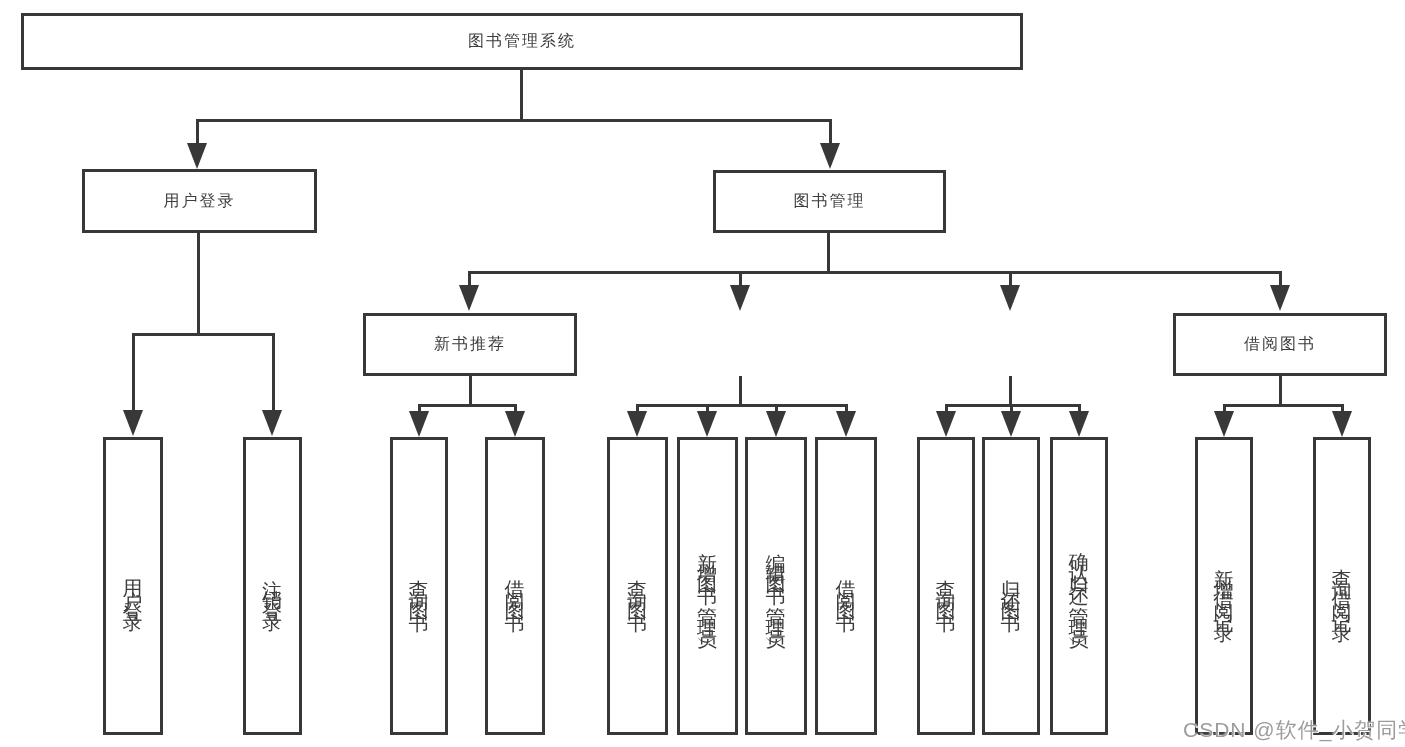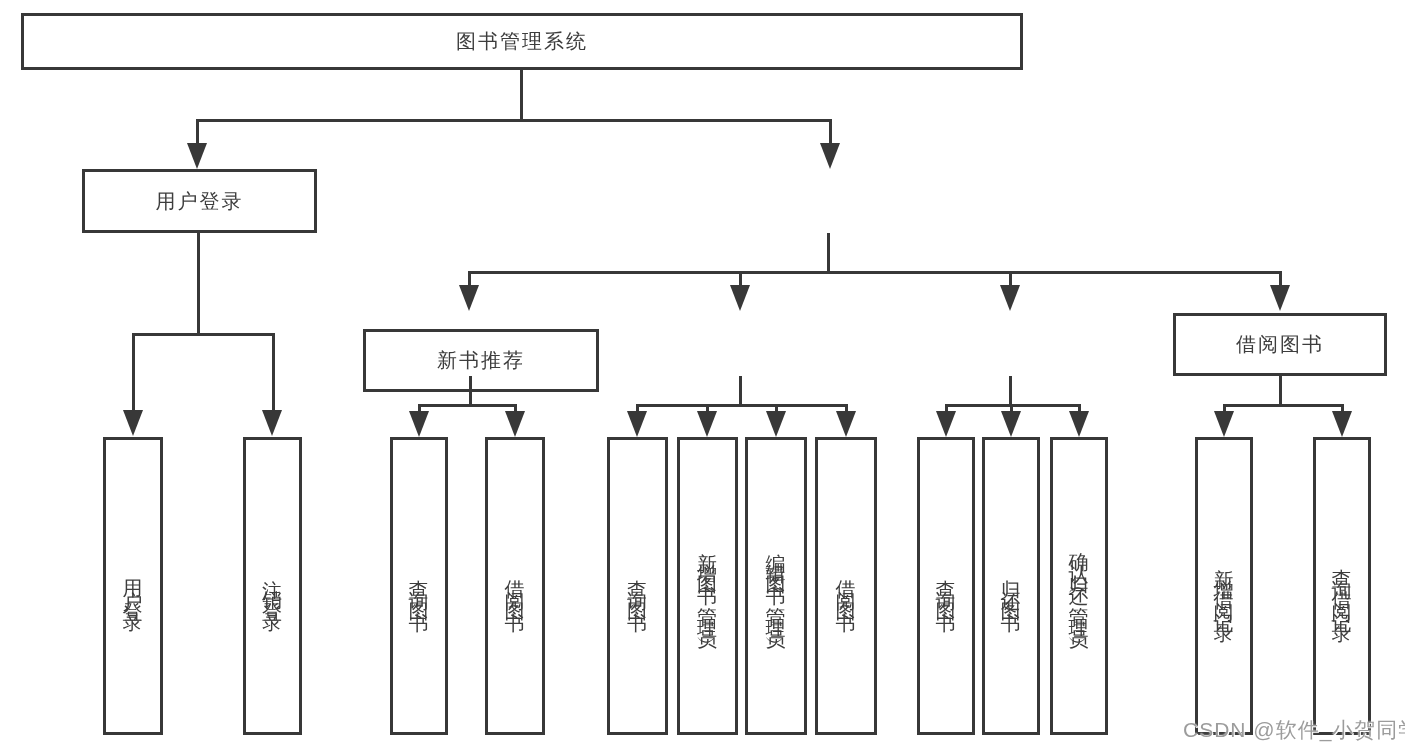--- a/index.html
+++ b/index.html
@@ -3,21 +3,21 @@
 <meta charset="utf-8">
 <style>
   html,body{margin:0;padding:0;background:#ffffff;}
   .stage{
     position:relative;width:1405px;height:747px;background:#ffffff;overflow:hidden;
     font-family:"Liberation Sans",sans-serif;color:#3d3d3d;
   }
   .node{
     position:absolute;box-sizing:border-box;background:#ffffff;
     border:3px solid #383838;display:flex;align-items:center;justify-content:center;
-    font-size:20px;letter-spacing:2px;white-space:nowrap;
+    font-size:16px;letter-spacing:2px;white-space:nowrap;
   }
   .hnode{height:63px;}
   .vnode{
     top:437px;height:298px;writing-mode:vertical-rl;text-orientation:mixed;
     font-size:20px;letter-spacing:11px;line-height:1;white-space:normal;
   }
   .vl{position:absolute;width:3px;background:#383838;}
   .hl{position:absolute;height:3px;background:#383838;}
   .arrow{
     position:absolute;width:0;height:0;
@@ -30,22 +30,23 @@
   }
 </style>
 </head>
 <body>
 
 <div class="stage">
 
   <div class="node hnode" style="left:21px;top:13px;width:1002px;height:57px;">图书管理系统</div>
 
   <div class="node hnode" style="left:82px;top:169px;width:235px;height:64px;">用户登录</div>
+  <div class="node hnode" style="left:713px;top:170px;width:233px;">图书管理</div>
 
-  <div class="node hnode" style="left:363px;top:313px;width:236px;margin-top:16px;">新书推荐</div>
+  <div class="node hnode" style="left:363px;top:313px;width:214px;">新书推荐</div>
   <div class="node hnode" style="left:1173px;top:313px;width:214px;">借阅图书</div>
 
   <div class="node vnode" style="left:103px;width:60px;">用户登录</div>
   <div class="node vnode" style="left:243px;width:59px;">注销登录</div>
 
   <div class="node vnode" style="left:390px;width:58px;">查询图书</div>
   <div class="node vnode" style="left:485px;width:60px;">借阅图书</div>
 
   <div class="node vnode" style="left:607px;width:61px;">查询图书</div>
   <div class="node vnode" style="left:677px;width:61px;">新增图书（管理员）</div>

